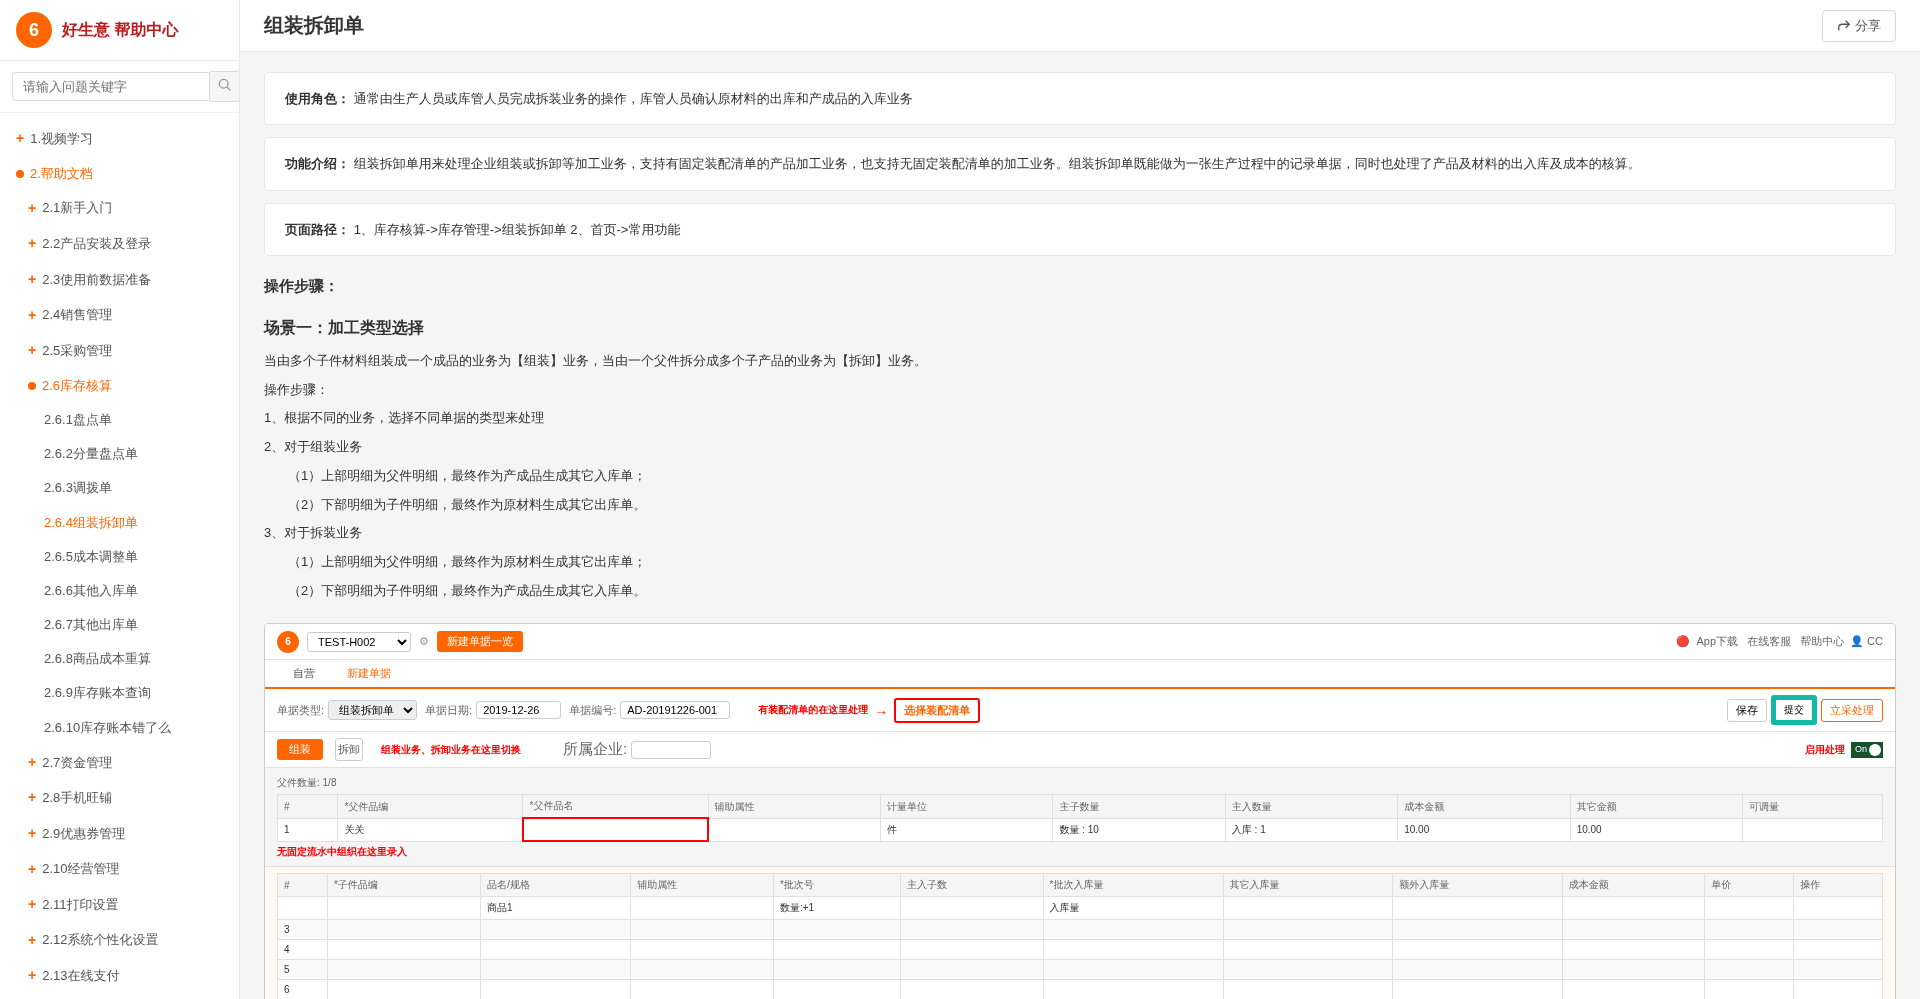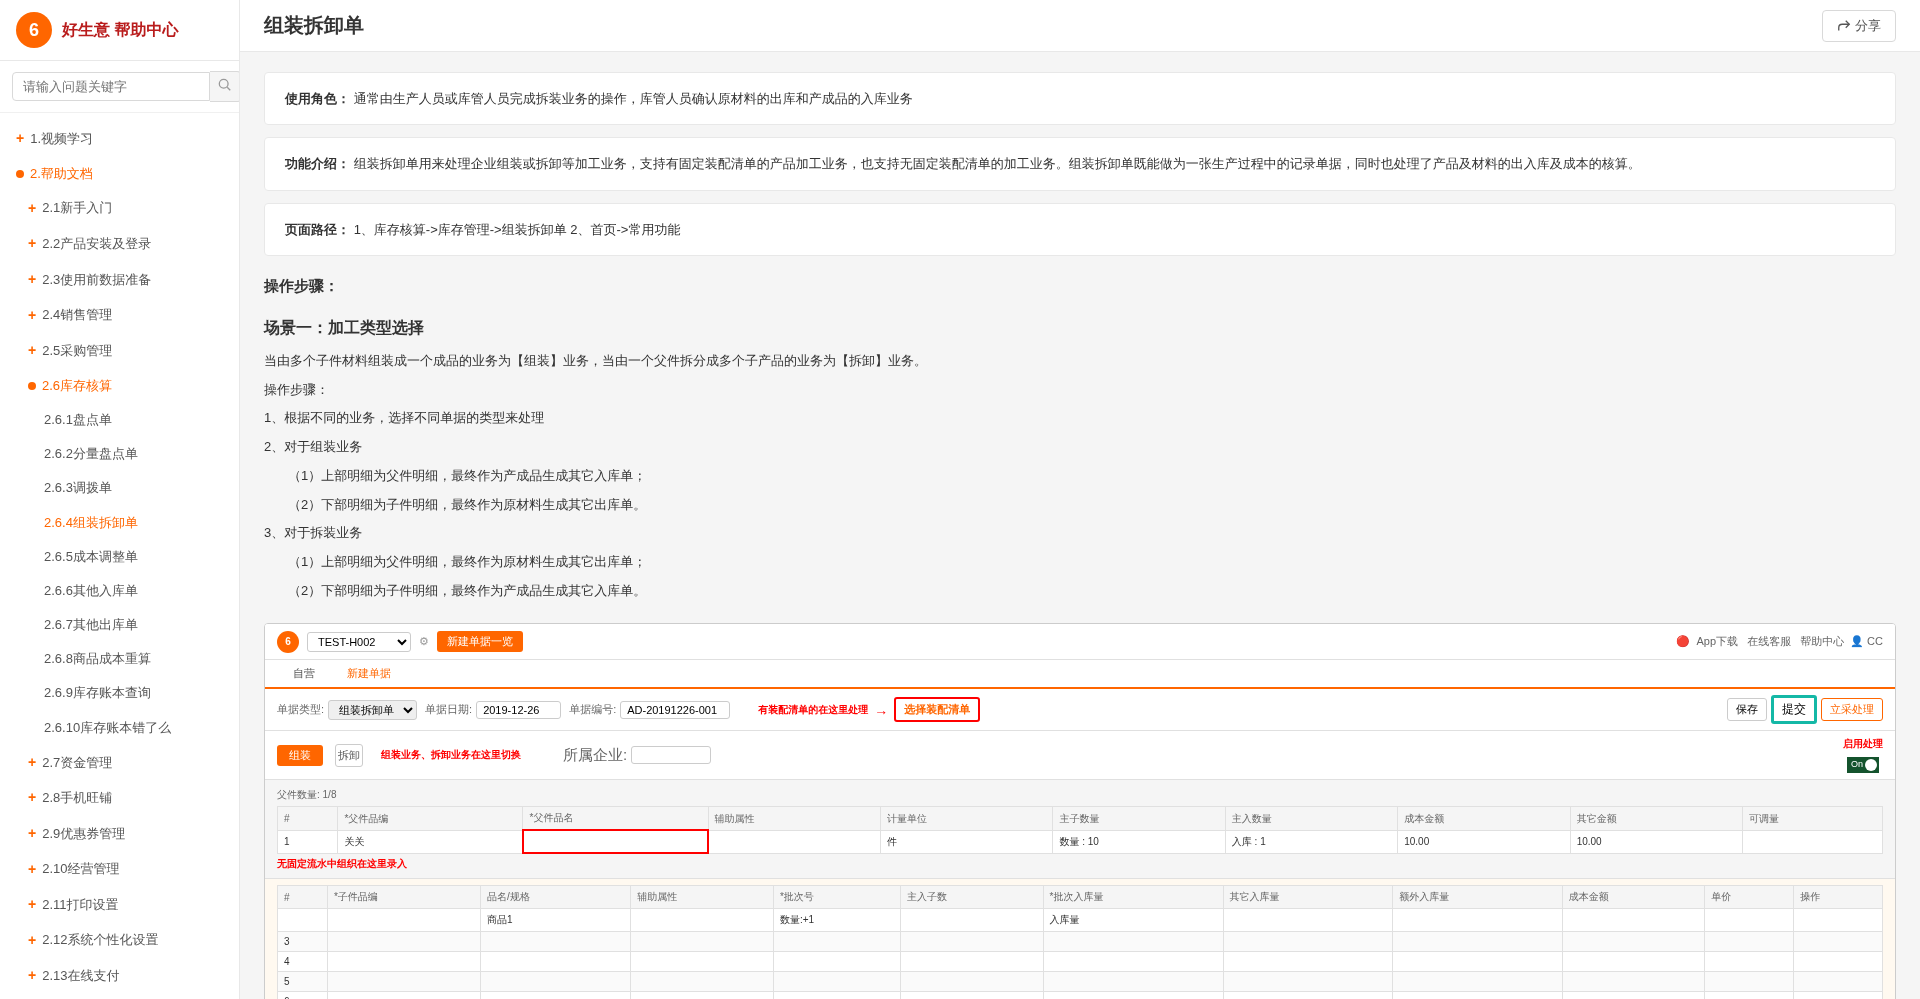--- a/index.html
+++ b/index.html
@@ -456,39 +456,39 @@
             <input type="text" value="AD-20191226-001" style="border: 1px solid rgb(204, 204, 204); border-radius: 3px; padding: 2px 6px; font-size: 11px; width: 110px;">
           </div>
 
           <div style="position:relative; margin-left: 20px; display:flex; align-items:center; gap:6px;">
             <span style="color:#ff0000; font-size:10px; font-weight:bold; white-space:nowrap;">有装配清单的在这里处理</span>
             <span style="color:#ff0000; font-size:14px;">→</span>
             <button style="border:2px solid #ff0000; border-radius:3px; padding:3px 8px; font-size:11px; background:#fff; color:#ff6600; font-weight:bold; cursor:pointer;">选择装配清单</button>
           </div>
           <div style="display:flex; align-items:center; gap:4px; margin-left:auto;">
             <button style="border:1px solid #ccc; border-radius:3px; padding:3px 8px; font-size:11px; background:#fff; cursor:pointer;">保存</button>
-            <button style="border:3px solid #14b8a6; border-radius:3px; padding:3px 8px; font-size:12px; background:#fff; cursor:pointer;">提交</button>
+            <button style="border:5px solid #14b8a6; border-radius:3px; padding:3px 8px; font-size:10px; background:#fff; cursor:pointer;">提交</button>
             <button style="border:1px solid #ff6600; border-radius:3px; padding:3px 8px; font-size:11px; background:#fff; color:#ff6600; cursor:pointer;">立采处理</button>
           </div>
         </div>
 
         <div style="position:relative; background: #fff; border-bottom: 1px solid #e0e0e0; padding: 6px 12px; display:flex; align-items:center; gap:12px;">
           <button style="background:#ff6600; color:#fff; border:none; border-radius:3px; padding:3px 12px; font-size:11px; cursor:pointer;">组装</button>
           <button style="border:1px solid #ccc; color:#555; background:#fff; border-radius:3px; padding:3px 2px; font-size:11px; cursor:pointer;">拆卸</button>
 
           <div style="position:relative; display:inline-flex; align-items:center; gap:4px; margin-left:6px;">
             <span style="color:#ff0000; font-size:10px; font-weight:bold;">组装业务、拆卸业务在这里切换</span>
           </div>
 
           <div style="display:flex; align-items:center; gap:4px; margin-left:30px;">
             <label style="font-size:15px; color:#666;">所属企业:</label>
             <input type="text" style="border: 1px solid rgb(204, 204, 204); border-radius: 3px; padding: 2px 6px; font-size: 11px; width: 80px;">
           </div>
 
-          <div style="margin-left:auto; display:flex; align-items:center; gap:6px;flex-direction:column;">
+          <div style="margin-left:auto; display:flex; align-items:center; gap:6px;">
             <span style="color:#ff0000; font-size:10px; font-weight:bold; white-space:nowrap;">启用处理</span>
             <div style="width:32px; height:16px; background:#14532d; border-radius:0; display:inline-block; position:relative; cursor:pointer;">
               <div style="width:12px; height:12px; background:#fff; border-radius:50%; position:absolute; top:2px; right:2px;"></div>
               <span style="font-size:9px; color:#fff; position:absolute; left:4px; top:2px;">On</span>
             </div>
           </div>
         </div>
 
         <div class="mock-table-wrapper" style="margin-top:6px;">
           <div style="font-size:10px; color:#666; padding: 2px 0 4px 0;">父件数量: 1/8</div>

